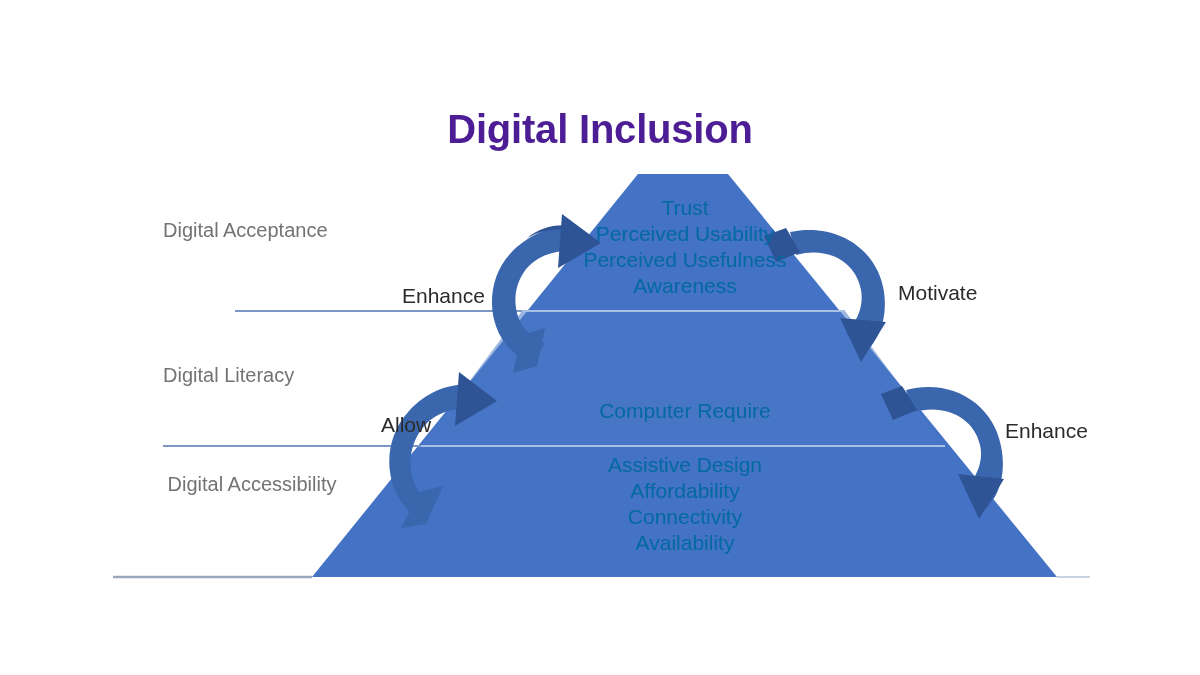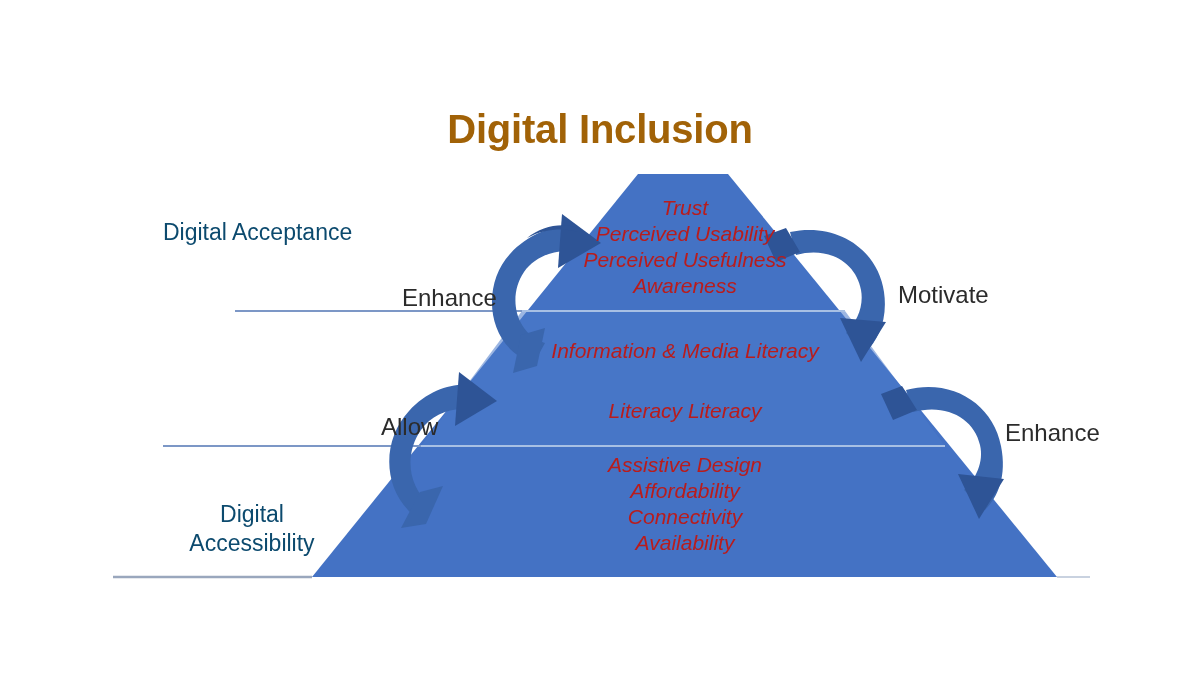--- a/index.html
+++ b/index.html
@@ -30,45 +30,44 @@
     line-height: 1.24;
   }
   
   #page-title {
     left: 0;
     top: 105px;
     width: 1200px;
     text-align: center;
     font-size: 40px;
     font-weight: bold;
-    color: #a16207;
+    color: #4c1d95;
     letter-spacing: -0.2px;
   }
   
   .cat-label {
-    font-size: 23px;
-    color: #0c4a6e;
+    font-size: 20px;
+    color: #737373;
     text-align: left;
   }
   #cat-acceptance { left: 163px; top: 218px; }
   #cat-literacy   { left: 163px; top: 363px; }
   #cat-accessibility {
     left: 157px;
-    top: 500px;
+    top: 472px;
     width: 190px;
     text-align: center;
     white-space: normal;
   }
   
   .tier-text {
-    color: #b91c1c;
+    color: #0369a1;
     font-size: 21px;
     text-align: center;
     white-space: normal;
-    font-style: italic;
   }
   #tier-top {
     left: 520px;
     top: 195px;
     width: 330px;
   }
   #tier-mid-1 {
     left: 485px;
     top: 338px;
     width: 400px;
@@ -80,21 +79,21 @@
     width: 400px;
     text-align: center;
   }
   #tier-bottom {
     left: 510px;
     top: 452px;
     width: 350px;
   }
   
   .arrow-label {
-    font-size: 24px;
+    font-size: 21px;
     color: #2b2b2b;
   }
   #lbl-enhance  { left: 402px; top: 283px; }
   #lbl-motivate { left: 898px; top: 280px; }
   #lbl-allow    { left: 343px; top: 412px; margin-left: 38px; }
   #lbl-require  { left: 1005px; top: 418px; }
 </style>
 </head>
 <body>
 
@@ -142,28 +141,28 @@
                L 964,490 C 976,479 984,462 980,445 C 974,418 946,403 913,412 Z" fill="#3a66ad"></path>
       <path d="M 958,474 L 1004,479 L 979,519 Z" fill="#2e5496"></path>
       <path d="M 902,386 L 917,410 L 893,420 L 881,394 Z" fill="#2e5496"></path>
     </g>
   </svg>
 
   <div class="txt" id="page-title">Digital Inclusion</div>
 
   <div class="txt cat-label" id="cat-acceptance">Digital Acceptance</div>
 
+  <div class="txt cat-label" id="cat-literacy">Digital Literacy</div>
 
   <div class="txt cat-label" id="cat-accessibility">Digital Accessibility</div>
 
   <div class="txt tier-text" id="tier-top">Trust<br>Perceived Usability<br>Perceived Usefulness<br>Awareness</div>
 
-  <div class="txt tier-text" id="tier-mid-1">Information &amp; Media Literacy</div>
 
-  <div class="txt tier-text" id="tier-mid-2">Literacy Literacy</div>
+  <div class="txt tier-text" id="tier-mid-2">Computer Require</div>
 
   <div class="txt tier-text" id="tier-bottom">Assistive Design<br>Affordability<br>Connectivity<br>Availability</div>
 
   <div class="txt arrow-label" id="lbl-enhance">Enhance</div>
 
   <div class="txt arrow-label" id="lbl-motivate">Motivate</div>
 
   <div class="txt arrow-label" id="lbl-allow">Allow</div>
 
   <div class="txt arrow-label" id="lbl-require">Enhance</div>

